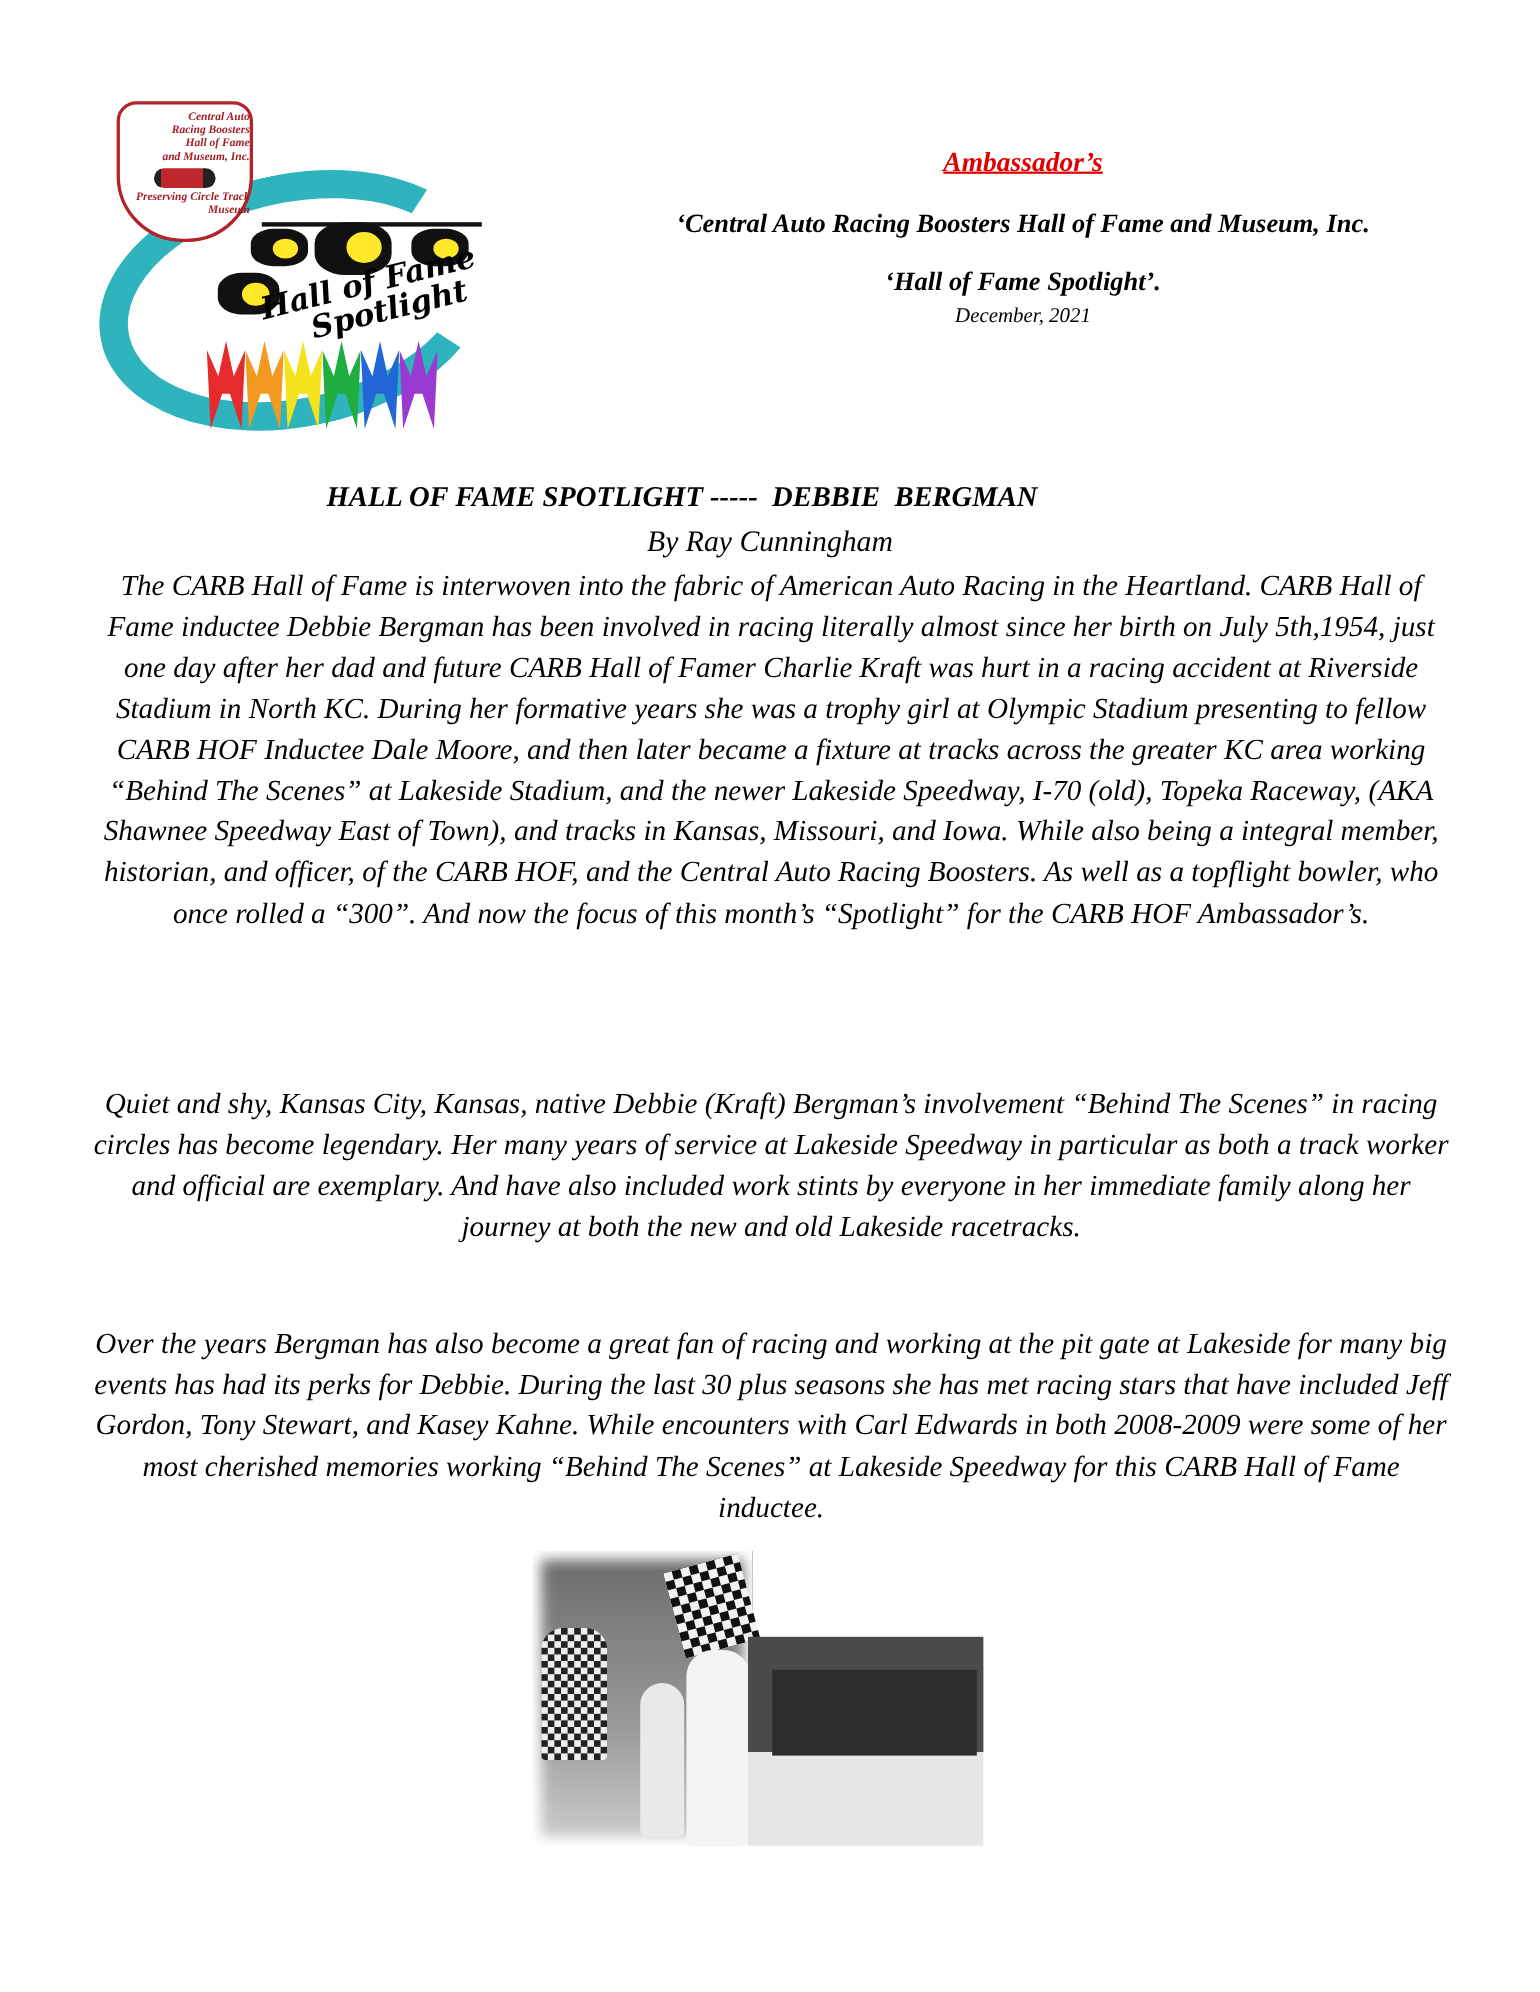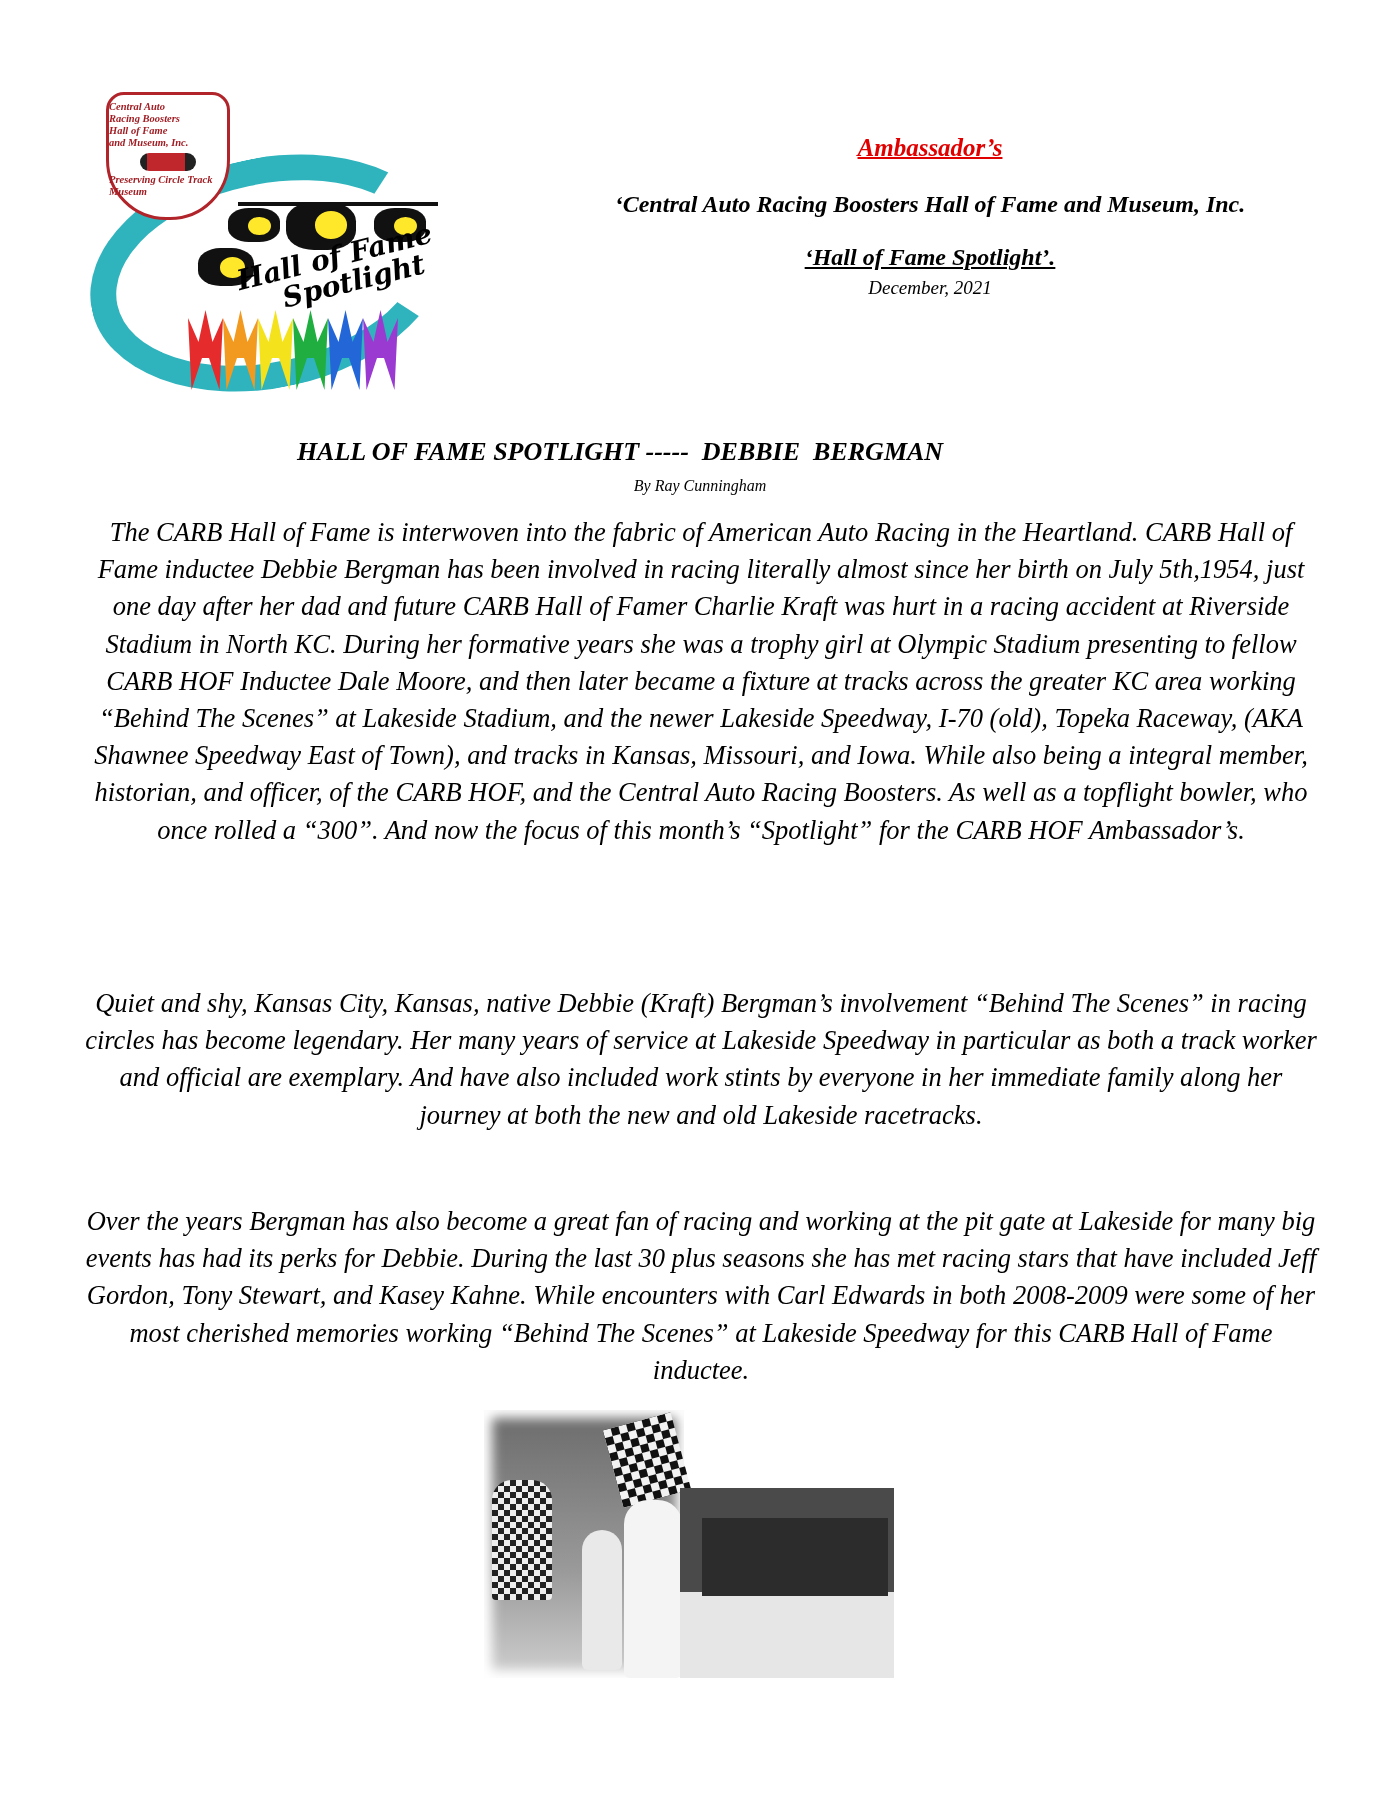--- a/index.html
+++ b/index.html
@@ -1,46 +1,46 @@
 <!DOCTYPE html>
 <html><head>
   <meta charset="utf-8">
   <style>
     html, body { margin: 0; padding: 0; background: #ffffff; }
     body { width: 1400px; height: 1811px; position: relative; overflow: hidden; font-family: "Liberation Serif", serif; color: #000; }
 
     
     .logo { position: absolute; left: 88px; top: 88px; width: 470px; height: 320px; }
     .logo .swoosh { position: absolute; left: 0; top: 70px; width: 360px; height: 230px; border-radius: 50%; border: 26px solid #2fb4bd; border-right-color: transparent; border-top-color: #2fb4bd; transform: rotate(-12deg); box-sizing: border-box; }
-    .logo .shield { position: absolute; left: 18px; top: 4px; width: 124px; height: 128px; background: #fff; border: 3px solid #b0242a; border-radius: 18px 18px 60px 60px; box-sizing: border-box; text-align: left; padding-top: 6px; }
+    .logo .shield { position: absolute; left: 18px; top: 4px; width: 124px; height: 128px; background: #fff; border: 3px solid #b0242a; border-radius: 18px 18px 60px 60px; box-sizing: border-box; text-align: right; padding-top: 6px; }
     .logo .shield .s-line { display: block; color: #a01e24; font-style: italic; font-weight: bold; font-size: 10.5px; line-height: 12px; }
     .logo .shield .car { display: block; margin: 4px auto 3px; width: 56px; height: 18px; background: linear-gradient(90deg,#222 0 12%, #c0272d 12% 80%, #222 80%); border-radius: 9px; }
     .logo .lights { position: absolute; left: 110px; top: 100px; width: 240px; height: 110px; }
     .logo .lamp { position: absolute; background: #111; border-radius: 40%; }
     .logo .lamp::after { content: ""; position: absolute; right: 6px; top: 6px; width: 55%; height: 70%; background: #ffe82a; border-radius: 50%; border: 3px solid #111; box-sizing: border-box; }
     .logo .bar { position: absolute; left: 40px; top: 14px; width: 200px; height: 4px; background: #111; }
     .logo .hof-script { position: absolute; left: 150px; top: 155px; font-family: "DejaVu Serif", serif; font-style: italic; font-weight: bold; font-size: 28px; line-height: 28px; transform: rotate(-14deg); }
     .logo .hof-script span { display: block; }
     .logo .hof-script span + span { padding-left: 40px; }
     .logo .people { position: absolute; left: 100px; top: 222px; width: 210px; height: 80px; display: flex; gap: 0; }
     .logo .people div { flex: 1; clip-path: polygon(10% 100%, 0 10%, 30% 40%, 50% 0, 70% 40%, 100% 10%, 90% 100%, 60% 60%, 40% 60%); }
     .logo .badge { position: absolute; left: 292px; top: 234px; width: 170px; height: 84px; }
     .logo .badge .ribbon { position: absolute; left: 0; top: 0; width: 170px; height: 30px; background: linear-gradient(180deg,#f3d27a,#b8862b); border-radius: 12px 12px 40% 40%; }
     .logo .badge .plate { position: absolute; left: 28px; top: 36px; width: 122px; height: 42px; background: linear-gradient(180deg,#f4d58c,#c99a3c); border: 2px solid #8a6420; box-sizing: border-box; display: flex; align-items: center; justify-content: center; font-family: "Liberation Serif", serif; font-weight: bold; font-size: 22px; color: #2a1a06; }
 
     
     .hdr { position: absolute; left: 540px; width: 780px; text-align: center; font-style: italic; font-weight: bold; }
     .hdr-amb { top: 134px; font-size: 25px; color: #e00000; text-decoration: underline; text-decoration-thickness: 2px; }
     .hdr-org { top: 191px; font-size: 24px; }
-    .hdr-spot { top: 244px; font-size: 24px; text-decoration: underline; }
+    .hdr-spot { top: 244px; font-size: 24px; }
     .hdr-date { top: 277px; font-size: 19px; font-weight: normal; }
 
     
     .title { position: absolute; left: 0; width: 1240px; top: 437px; text-align: center; font-style: italic; font-weight: bold; font-size: 26px; white-space: pre; }
-    .byline { position: absolute; left: 0; width: 1400px; top: 477px; text-align: center; font-style: italic; font-size: 16px; }
+    .byline { position: absolute; left: 0; width: 1400px; top: 477px; text-align: center; font-style: italic; font-size: 27px; }
 
     
     .para { position: absolute; left: 82px; width: 1238px; text-align: center; font-style: italic; font-size: 26.5px; line-height: 37.2px; }
     .p1 { top: 514px; }
     .p2 { top: 985px; }
     .p3 { top: 1203px; }
 
     
     .collage { position: absolute; left: 484px; top: 1396px; width: 410px; height: 284px; }
     .photo-old { position: absolute; left: 0; top: 14px; width: 200px; height: 268px; background: linear-gradient(180deg,#6b6b6b,#9a9a9a 60%,#cfcfcf); filter: blur(0.3px); box-shadow: 0 0 12px 8px #fff inset; }

